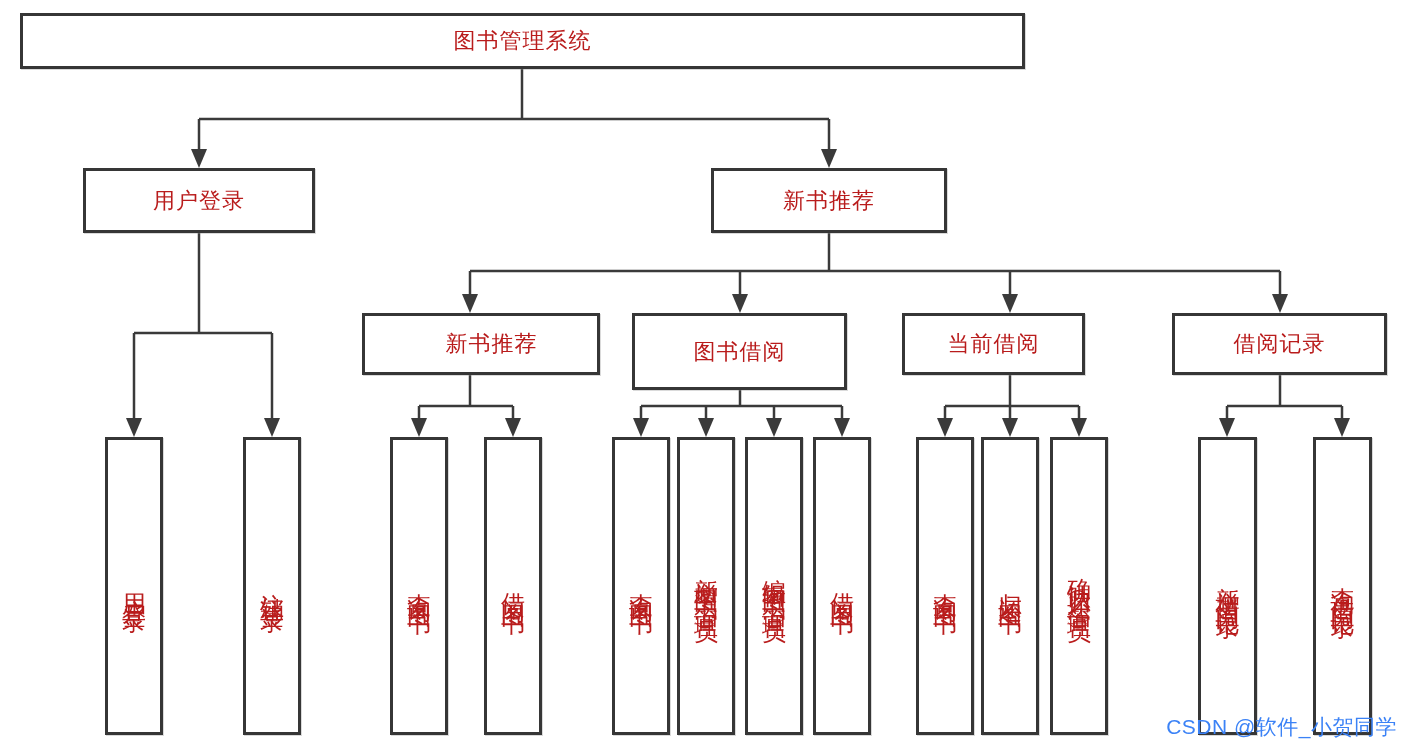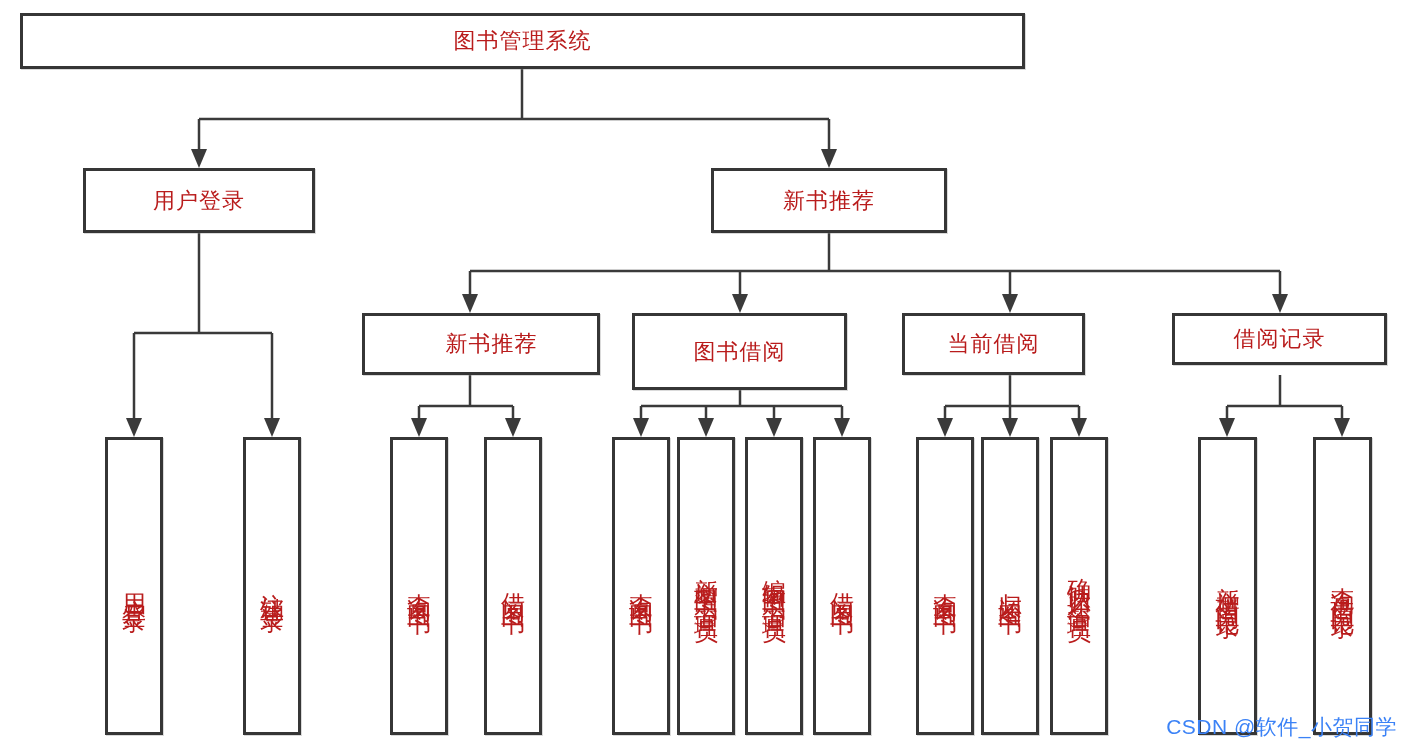--- a/index.html
+++ b/index.html
@@ -108,21 +108,21 @@
   </svg>
 
   <div class="box" style="left:20px; top:13px; width:1005px; height:56px;">图书管理系统</div>
 
   <div class="box" style="left:83px; top:168px; width:232px; height:65px;">用户登录</div>
   <div class="box" style="left:711px; top:168px; width:236px; height:65px;">新书推荐</div>
 
   <div class="box" style="left:362px; top:313px; width:238px; height:62px;padding-left:21px;">新书推荐</div>
   <div class="box" style="left:632px; top:313px; width:215px; height:77px;">图书借阅</div>
   <div class="box" style="left:902px; top:313px; width:183px; height:62px;">当前借阅</div>
-  <div class="box" style="left:1172px; top:313px; width:215px; height:52px;">借阅记录</div>
+  <div class="box" style="left:1172px; top:313px; width:215px; height:62px;">借阅记录</div>
 
   <div class="box vbox" style="left:105px; top:437px; width:58px; height:298px;">用户登录</div>
   <div class="box vbox" style="left:243px; top:437px; width:58px; height:298px;">注销登录</div>
 
   <div class="box vbox" style="left:390px; top:437px; width:58px; height:298px;">查询图书</div>
   <div class="box vbox" style="left:484px; top:437px; width:58px; height:298px;">借阅图书</div>
 
   <div class="box vbox" style="left:612px; top:437px; width:58px; height:298px;">查询图书</div>
   <div class="box vbox" style="left:677px; top:437px; width:58px; height:298px;">新增图书（管理员）</div>
   <div class="box vbox" style="left:745px; top:437px; width:58px; height:298px;">编辑图书（管理员）</div>

